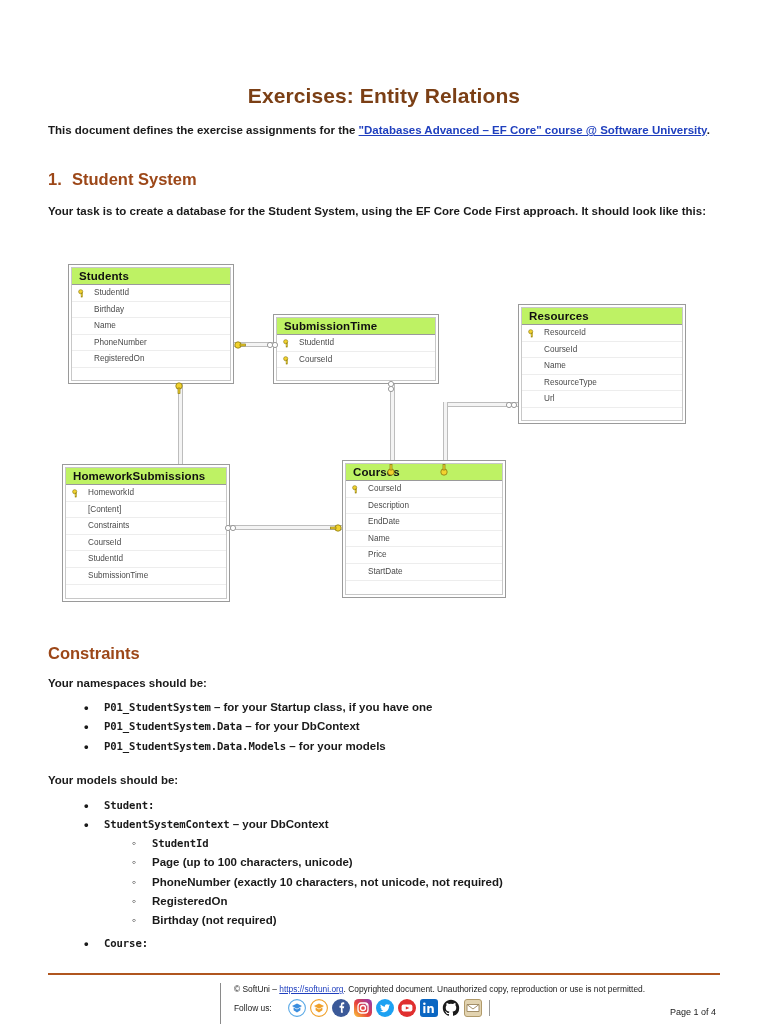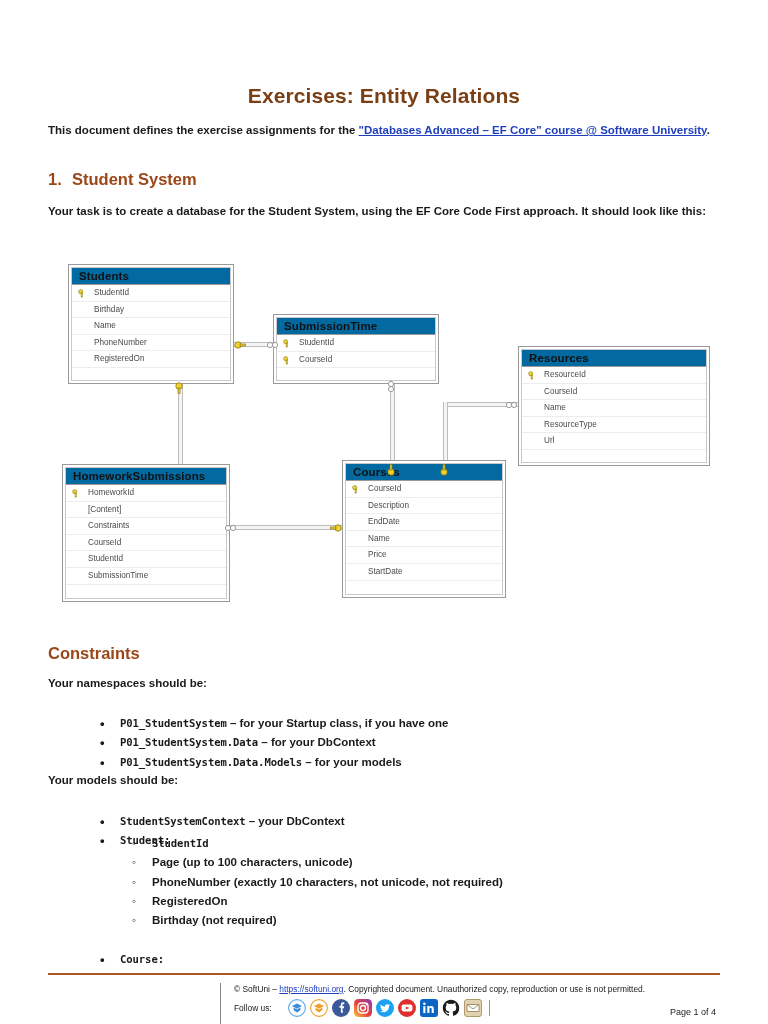--- a/index.html
+++ b/index.html
@@ -89,21 +89,21 @@
     padding: 2px;
     z-index: 5;
   }
   .er-inner {
     border: 1px solid #c8c8c8;
     box-sizing: border-box;
     height: 100%;
     background: #ffffff;
   }
   .er-title {
-    background: #0369a1;
+    background: #bef264;
     border-bottom: 1px solid #9a9a9a;
     font-size: 11.5px;
     font-weight: bold;
     color: #111111;
     padding: 2px 0 2px 7px;
     letter-spacing: 0.1px;
   }
   .er-rows { padding: 0; }
   .er-row {
     font-size: 8.2px;
@@ -148,21 +148,21 @@
   }
 
   
   #constraints-h { top: 628px; font-size: 16.5px; }
   #ns-para { top: 659px; }
   #models-para { top: 756px; }
 
   ul.bullets {
     position: absolute;
     left: 78px;
-    margin: 16px;
+    margin: 0;
     padding: 0;
     list-style: none;
     width: 640px;
   }
   ul.bullets > li {
     position: relative;
     font-size: 11.5px;
     font-weight: bold;
     line-height: 19.3px;
     padding-left: 26px;
@@ -421,21 +421,21 @@
                   <rect x="3.4" y="4.4" width="1.6" height="4.6" fill="#f2d22e" stroke="#8a7a10" stroke-width="0.5"></rect>
                 </svg>
             </span>
             <span>CourseId</span>
           </div>
           <div class="er-pad"></div>
         </div>
       </div>
     </div>
 
-    <div class="er-table" style="left:518px; top:52px; width:192px; height:120px;margin-top:42px;">
+    <div class="er-table" style="left:518px; top:52px; width:168px; height:120px;">
       <div class="er-inner">
         <div class="er-title">Resources</div>
         <div class="er-rows">
           <div class="er-row pk">
             <span class="key-ico">
               <svg viewBox="0 0 10 10" width="9" height="9">
                   <circle cx="3" cy="3" r="2.3" fill="#f2d22e" stroke="#8a7a10" stroke-width="0.7"></circle>
                   <rect x="3.4" y="4.4" width="1.6" height="4.6" fill="#f2d22e" stroke="#8a7a10" stroke-width="0.5"></rect>
                 </svg>
             </span>
@@ -504,22 +504,22 @@
 
   <ul class="bullets" id="ns-list">
     <li><span class="mono">P01_StudentSystem</span><span> – for your Startup class, if you have one</span></li>
     <li><span class="mono">P01_StudentSystem.Data</span><span> – for your DbContext</span></li>
     <li><span class="mono">P01_StudentSystem.Data.Models</span><span> – for your models</span></li>
   </ul>
 
   <div class="para" id="models-para">Your models should be:</div>
 
   <ul class="bullets" id="models-list">
+    <li><span class="mono">Student:</span><span></span></li>
     <li><span class="mono">StudentSystemContext</span><span>  – your DbContext</span></li>
-    <li><span class="mono">Student:</span><span></span></li>
   </ul>
 
   <ul class="sub" id="student-sub">
     <li><span class="mono">StudentId</span></li>
     <li><span>Page (up to 100 characters, unicode)</span></li>
     <li><span>PhoneNumber (exactly 10 characters, not unicode, not required)</span></li>
     <li><span>RegisteredOn</span></li>
     <li><span>Birthday (not required)</span></li>
   </ul>
 

